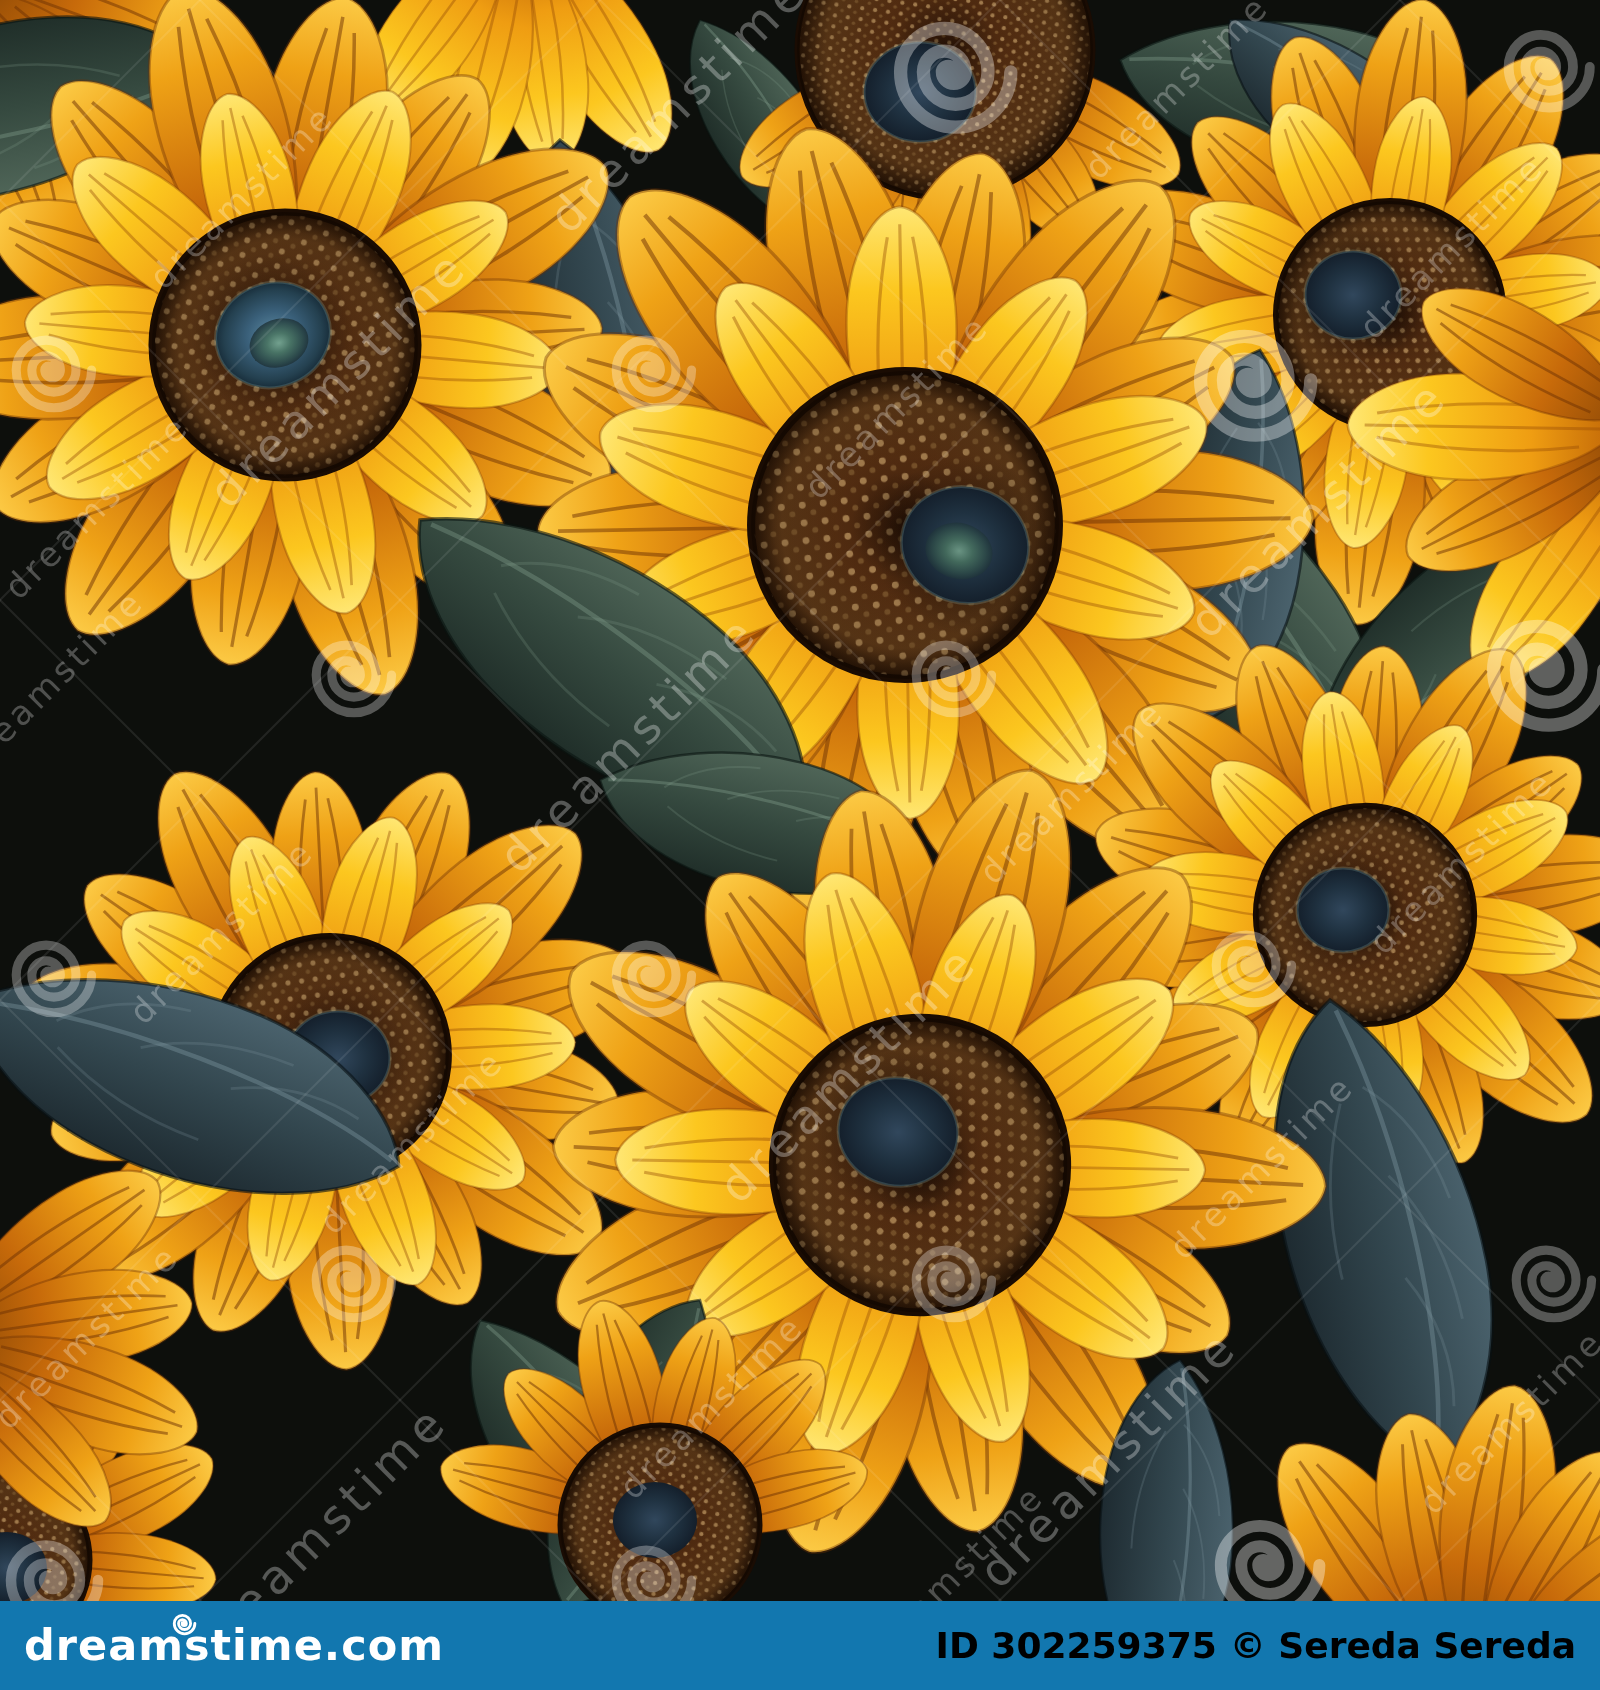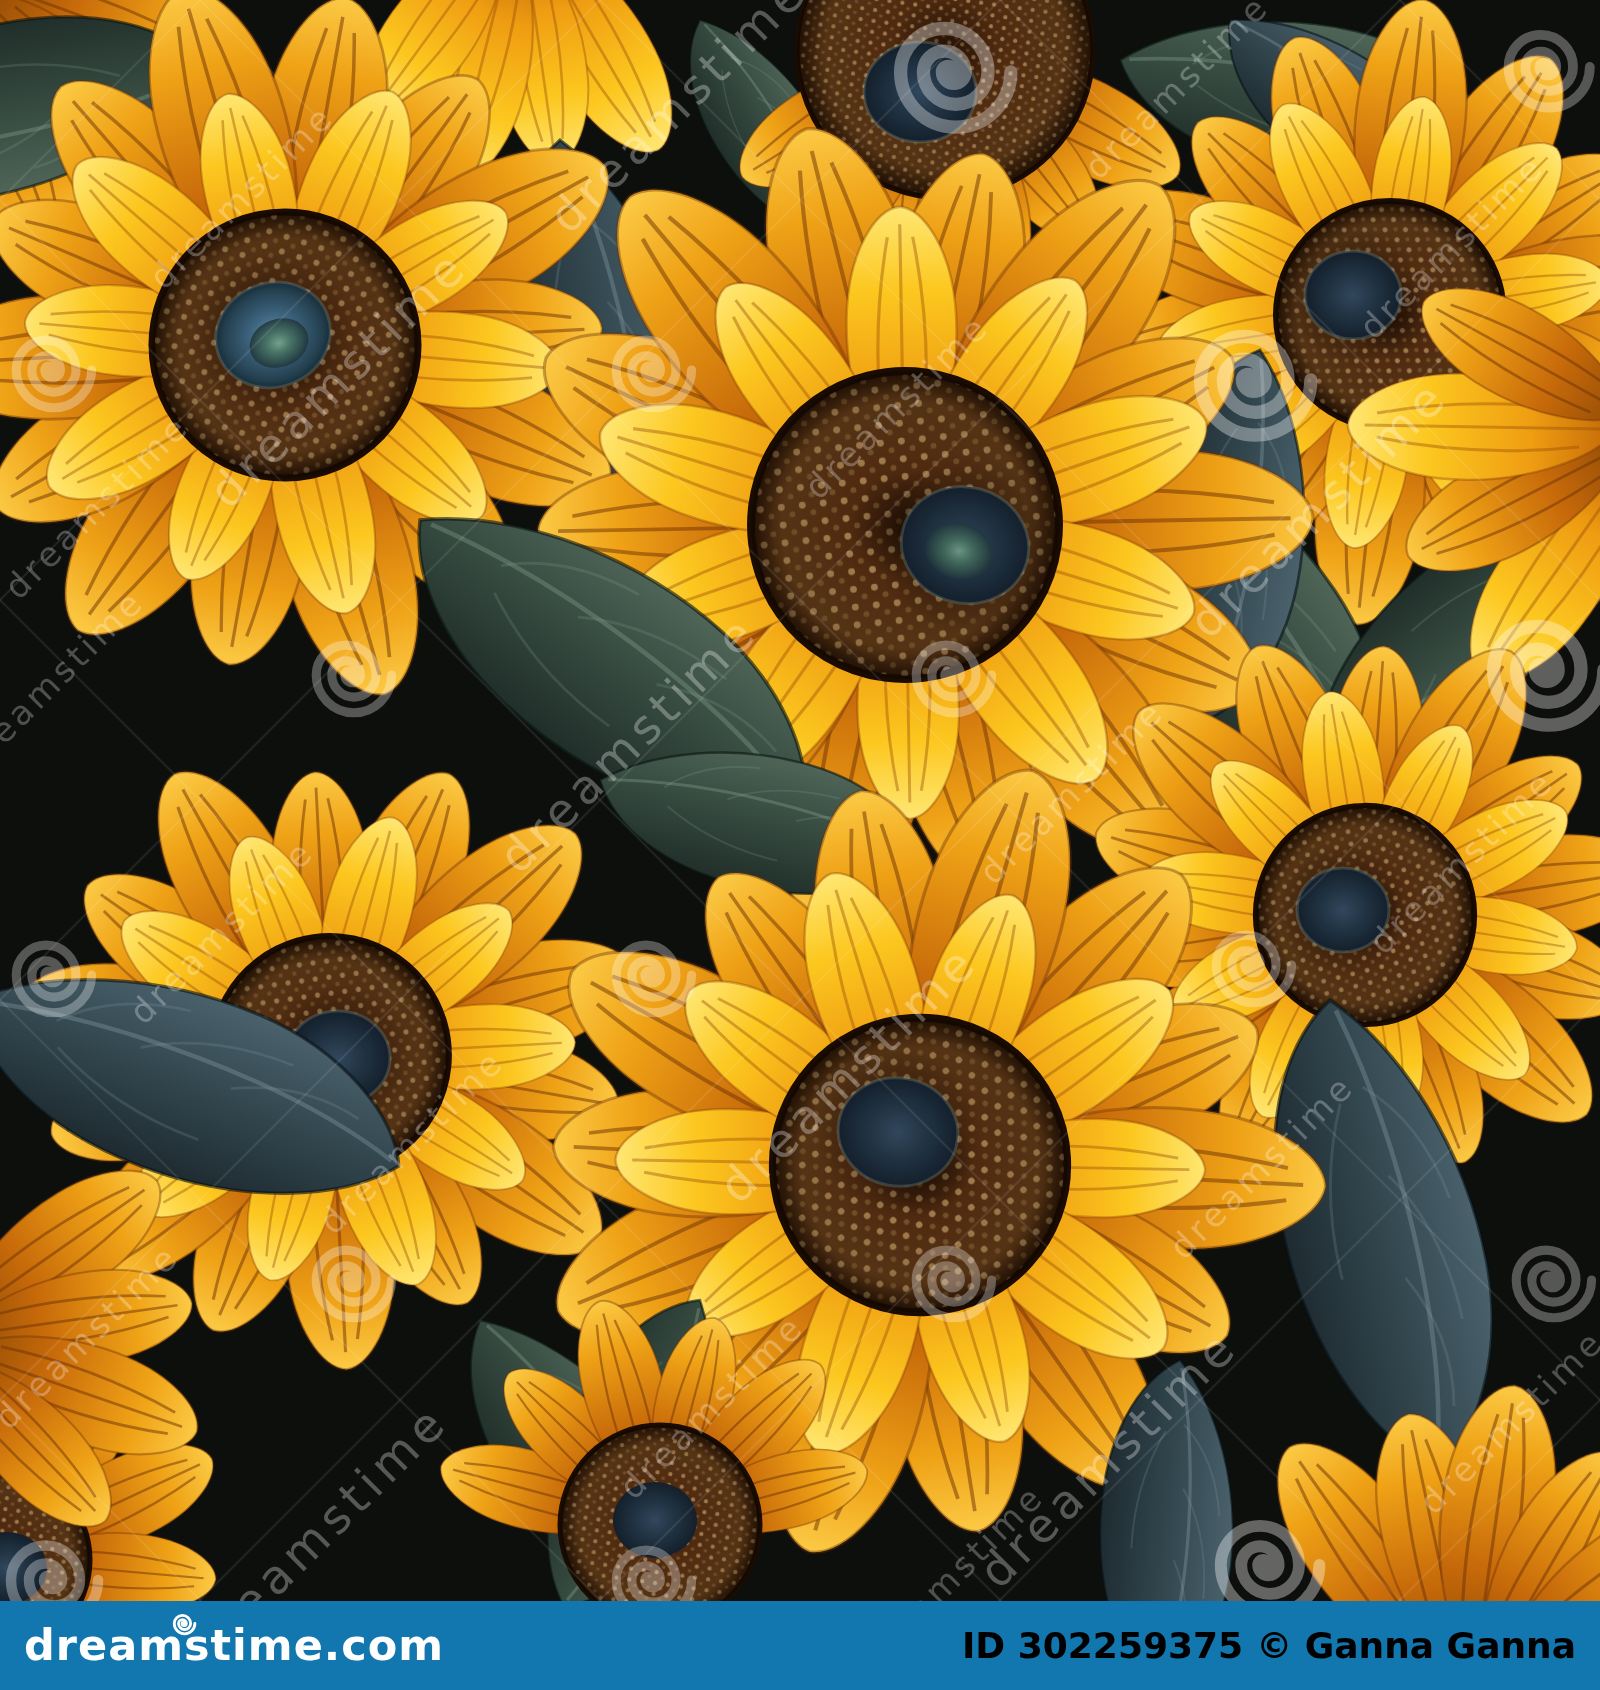--- a/index.html
+++ b/index.html
@@ -367,15 +367,15 @@
 
 <footer class="bar">
   <div class="logo">
     <svg class="logo-spiral" viewBox="-38 -38 76 76">
       <path d="M32,0 A29,29 0 1 1 -26,0 A23,23 0 1 1 20,0 A17,17 0 1 1 -14,0 A11,11 0 1 1 8,0 A6,6 0 1 1 -4,0 A3,3 0 1 1 2,0" fill="none" stroke="#ffffff" stroke-width="8" stroke-linecap="round"></path>
     </svg>
     <span>dreamstime.com</span>
   </div>
   <div class="credit">
     <span>ID 302259375</span>
-    <span>© Ganna Ganna</span>
+    <span>© Sereda Sereda</span>
   </div>
 </footer>
 
 </body></html>

